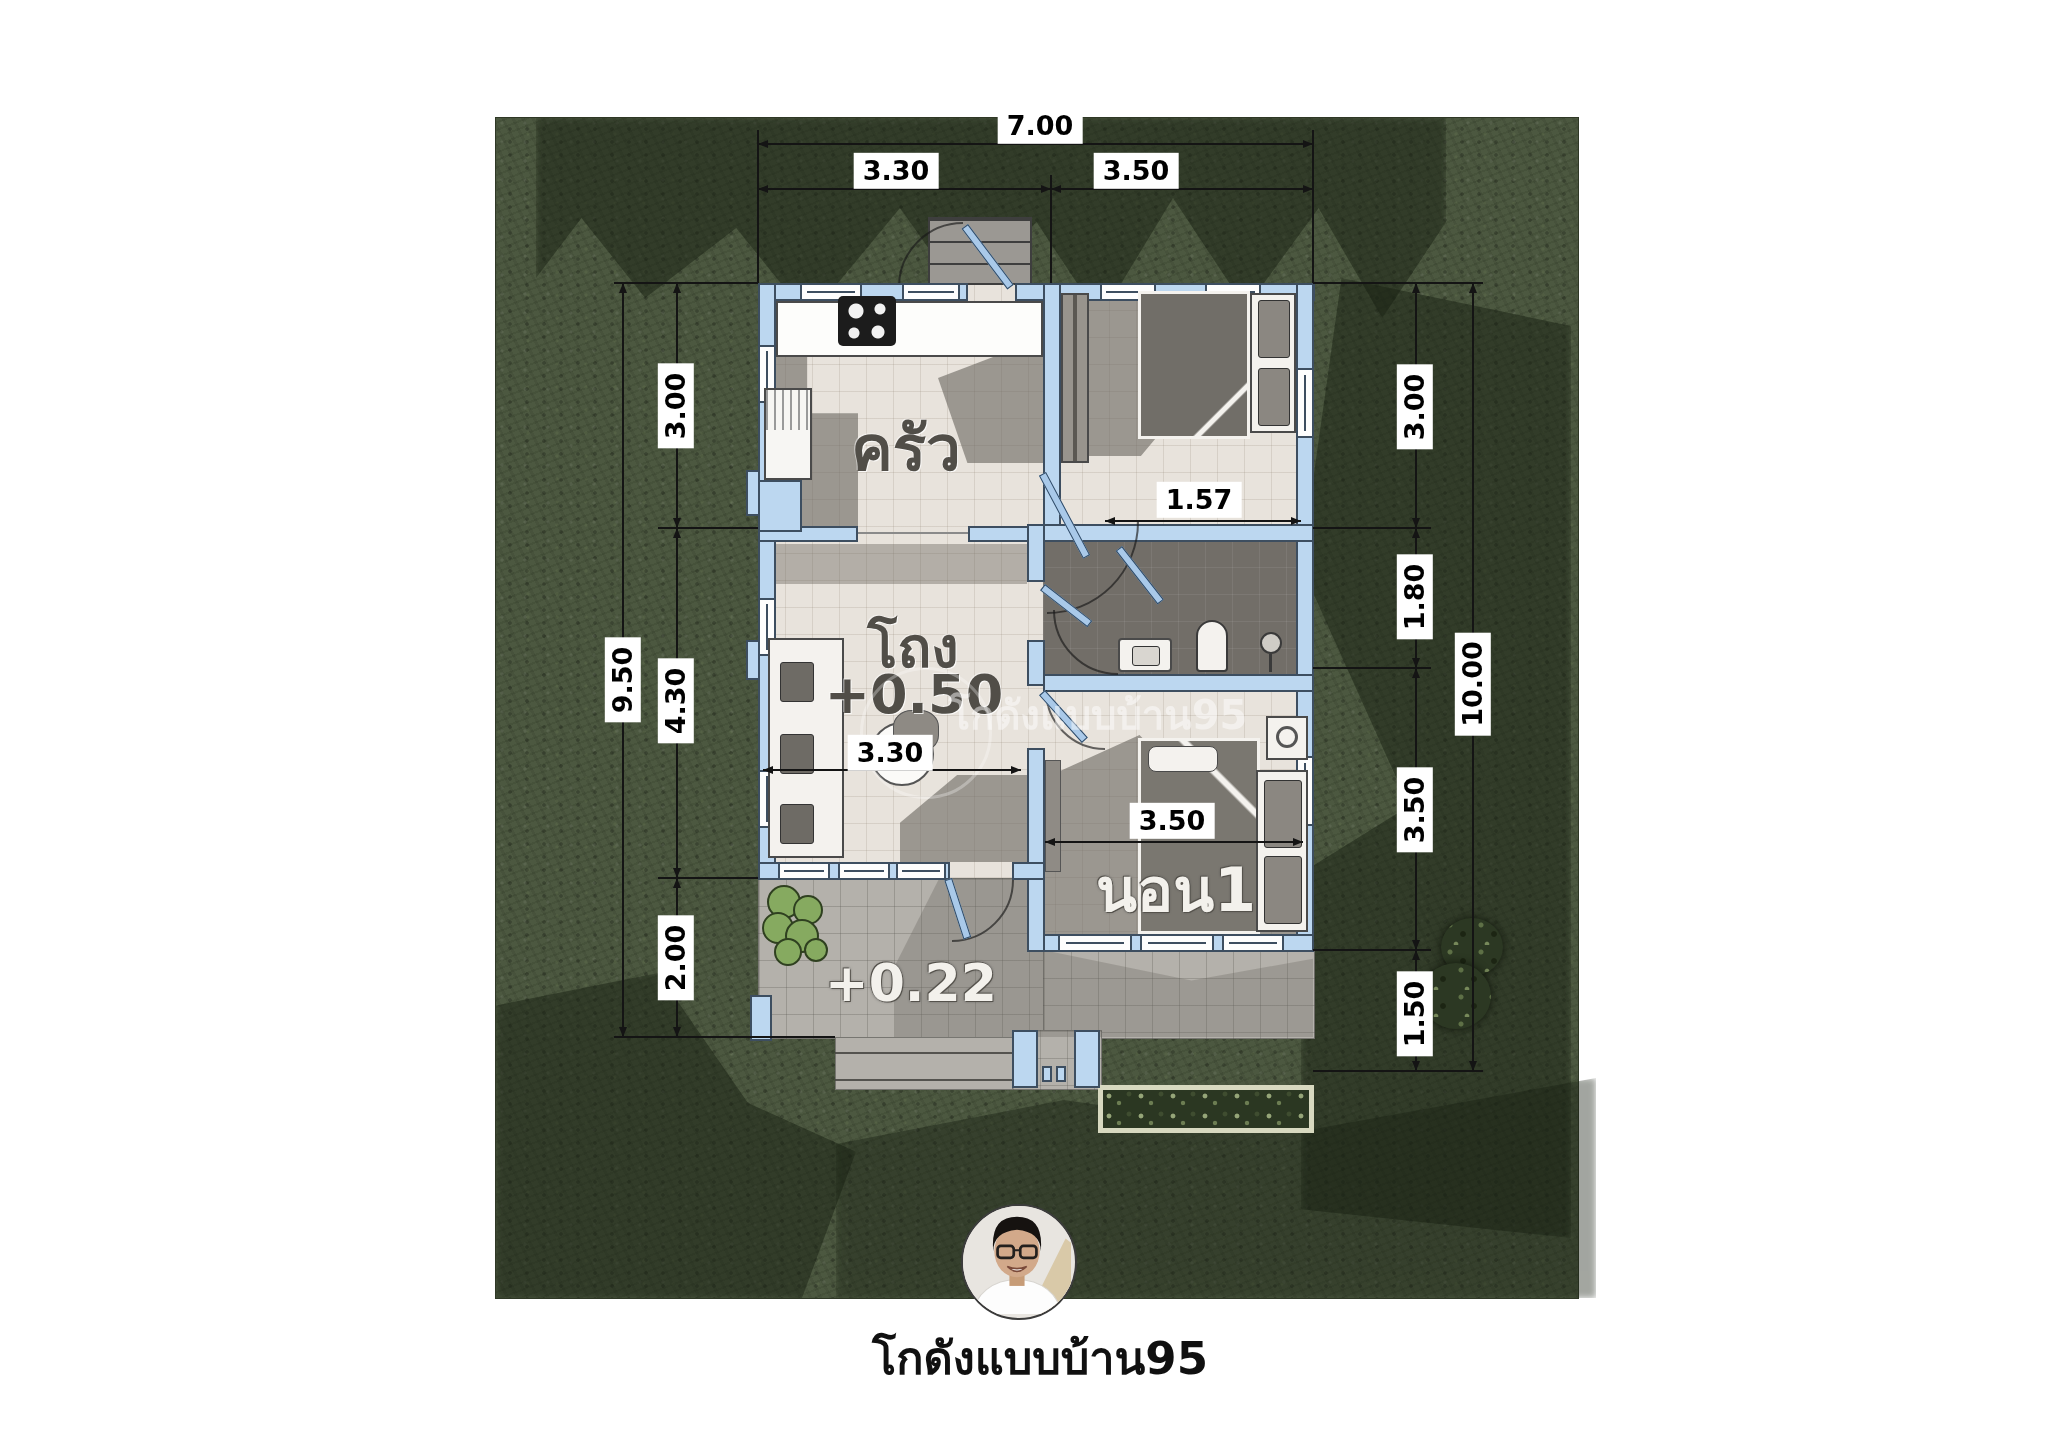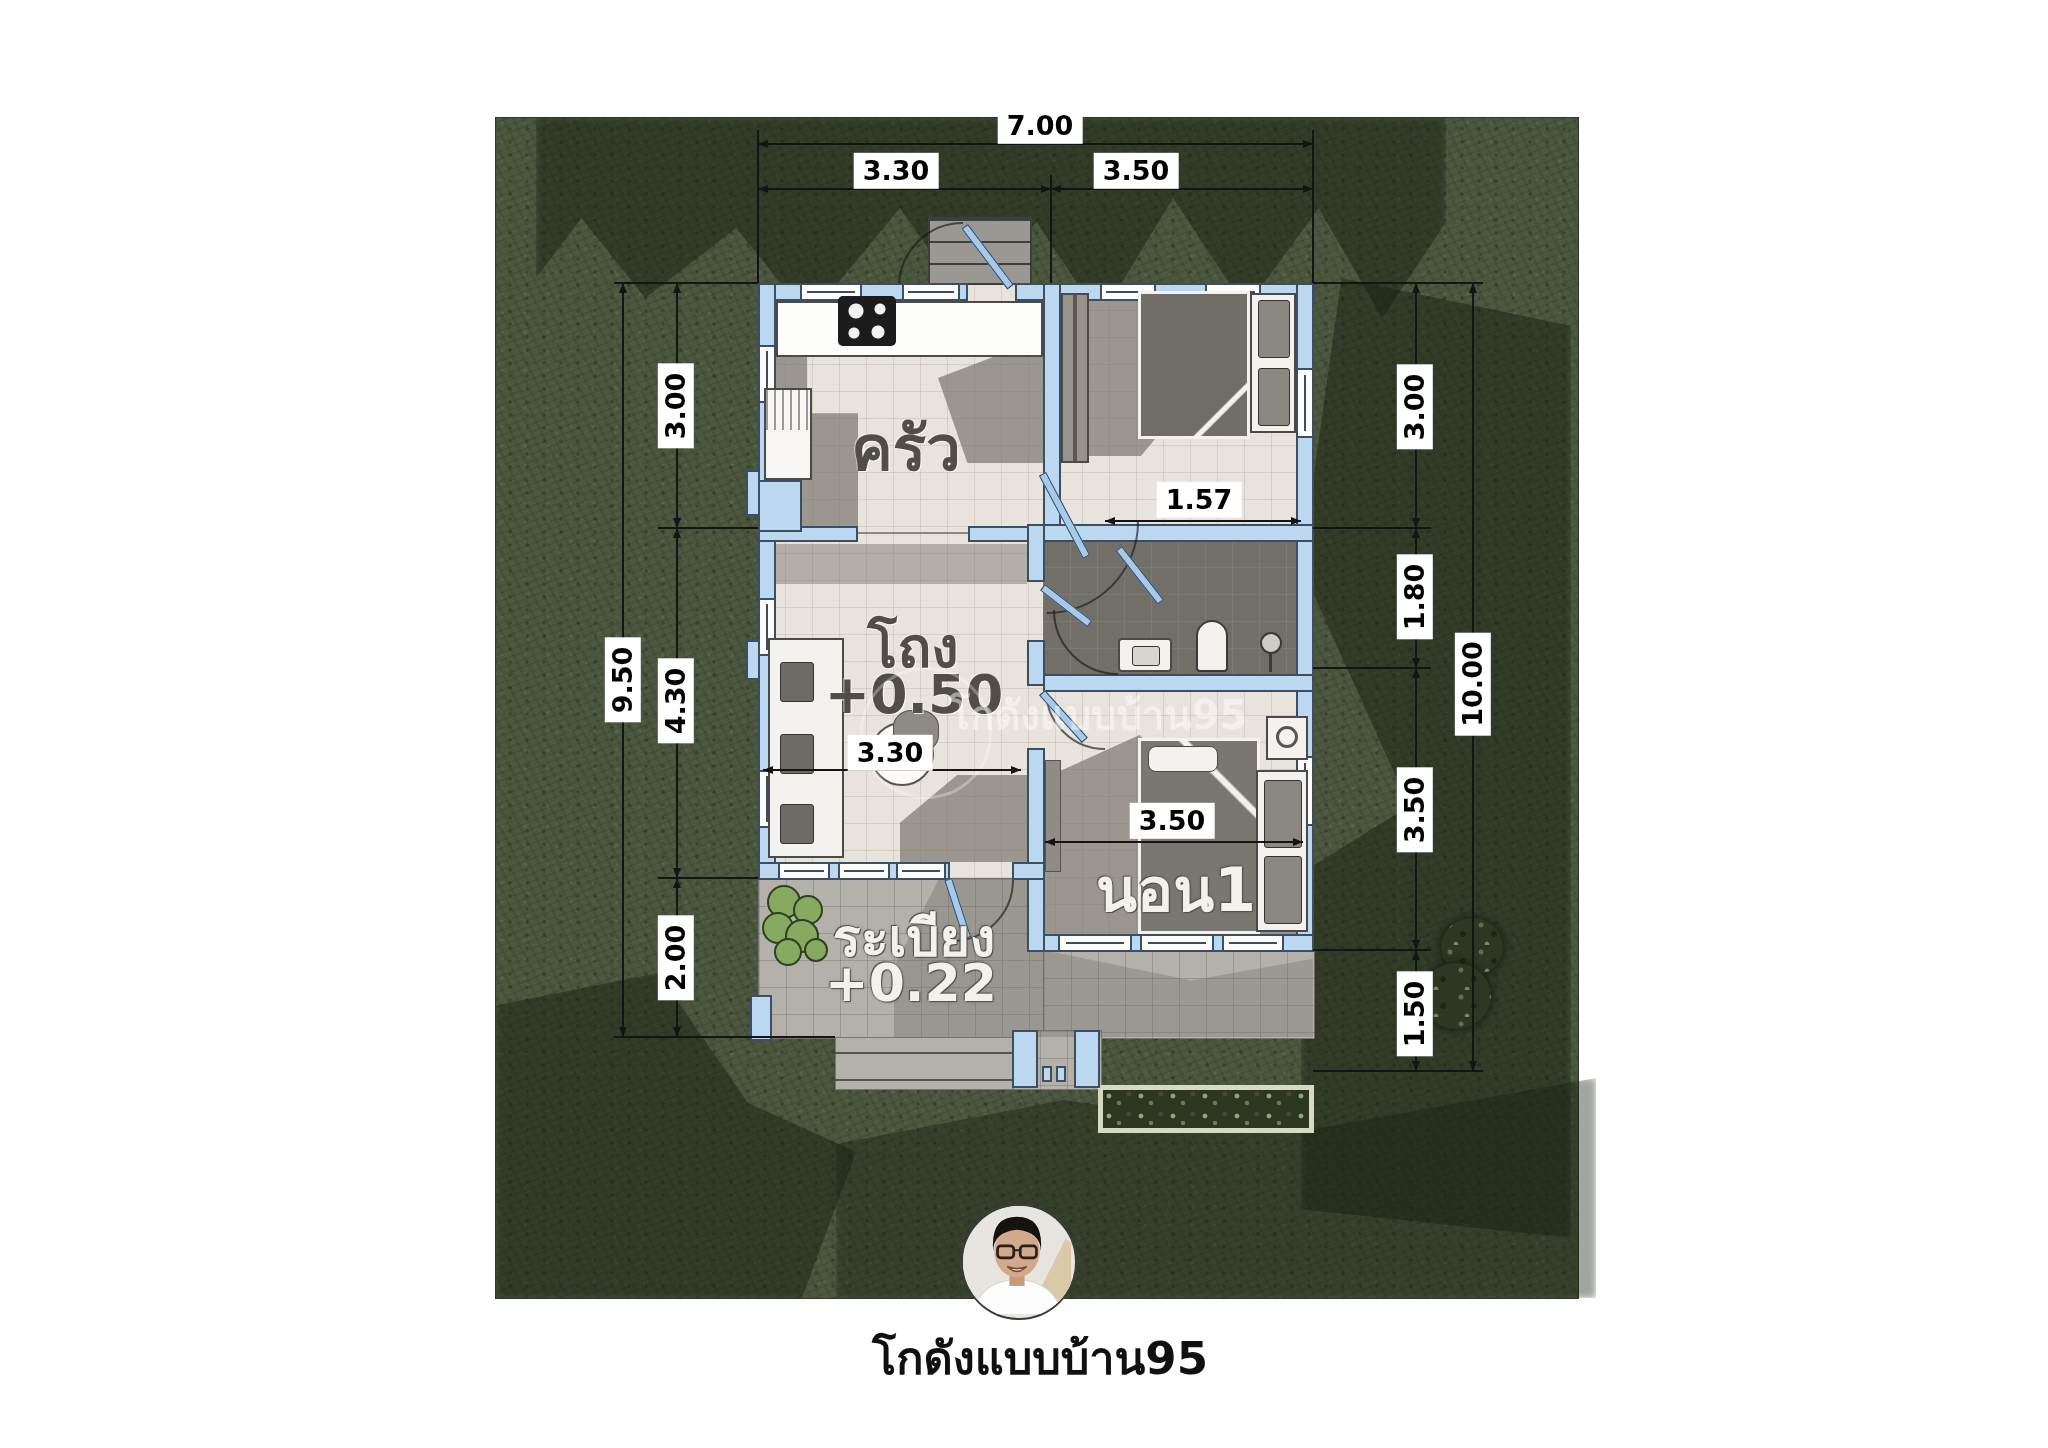--- a/index.html
+++ b/index.html
@@ -215,21 +215,20 @@
       <circle cx="44" cy="56" r="16"></circle>
         <circle cx="30" cy="72" r="13"></circle>
         <circle cx="58" cy="70" r="11"></circle>
     </g>
   </svg>
 
   <div class="rl" style="left:906px;top:448px;font-size:62px;">ครัว</div>
   <div class="rl" style="left:913px;top:647px;font-size:56px;">โถง</div>
   <div class="rl" style="left:914px;top:694px;font-size:54px;">+0.50</div>
   <div class="rl light" style="left:1176px;top:889px;font-size:60px;">นอน1</div>
-  <div class="rl light" style="left:914px;top:937px;font-size:52px;">ระเบียง</div>
   <div class="rl light" style="left:911px;top:983px;font-size:52px;">+0.22</div>
   <div id="watermark-ring" style="left:860px;top:667px;width:126px;height:126px;"></div>
   <div id="watermark-text" style="left:1098px;top:715px;font-size:40px;">โกดังแบบบ้าน95</div>
 
   <div>
     <div class="dl" style="left:758px;top:143px;width:555px;height:2px;"></div>
     <div class="ah l" style="left:758px;top:140px;"></div>
     <div class="ah r" style="left:1303px;top:140px;"></div>
     <div class="lbl" style="left:1040px;top:126px;">7.00</div>
   </div>

